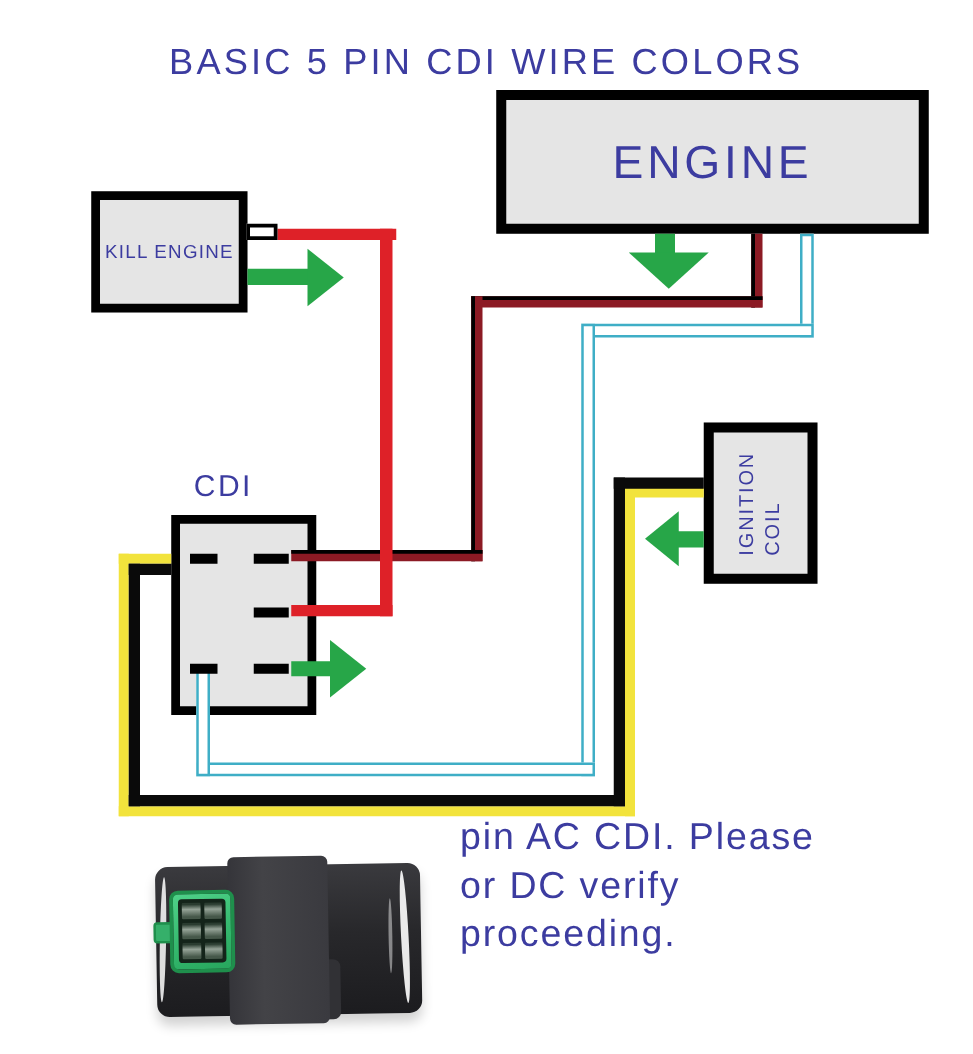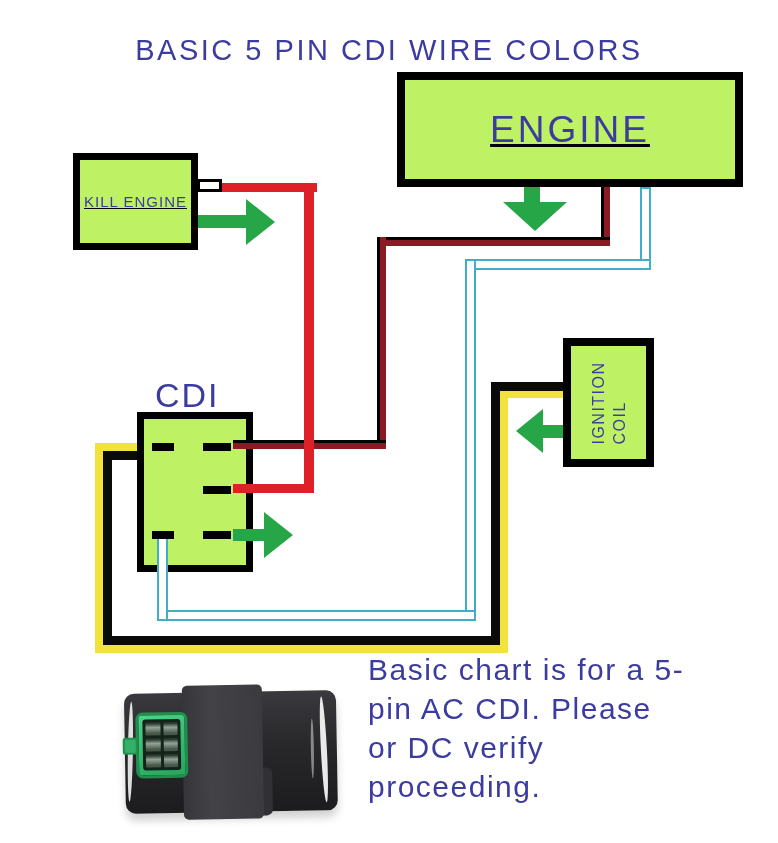--- a/index.html
+++ b/index.html
@@ -4,34 +4,34 @@
 <style>
   html,body { margin:0; padding:0; background:#ffffff; }
   #stage {
     position:relative; width:778px; height:843px; background:#ffffff;
     font-family:"Liberation Sans", sans-serif; overflow:hidden;
   }
   .abs { position:absolute; }
   .blue { color:var(--c); }
 
   
-  .dbox { position:absolute; background:#bef264; border:7px solid #000; box-sizing:border-box;
-          display:flex; align-items:center; justify-content:center;text-decoration:underline; }
+  .dbox { position:absolute; background:#e5e5e5; border:7px solid #000; box-sizing:border-box;
+          display:flex; align-items:center; justify-content:center; }
 
   #title { top:6px; left:0; width:778px; text-align:center; font-size:29px;
            letter-spacing:2.5px; font-weight:500;margin-top:28px; }
 
   #engine-box  { left:397px; top:72px;  width:346px; height:115px; border-width:8px; }
   #engine-box .lbl { font-size:37px; letter-spacing:3px; }
 
   #kill-box    { left:73px;  top:153px; width:125px; height:97px; }
   #kill-box .lbl { font-size:15px; letter-spacing:1px; white-space:nowrap; }
 
   #cdi-box     { left:137px; top:412px; width:116px; height:160px; }
-  #cdi-label   { left:155px; top:376px; font-size:34px; letter-spacing:2px; }
+  #cdi-label   { left:155px; top:376px; font-size:24px; letter-spacing:2px; }
 
   #coil-box    { left:563px; top:338px; width:91px;  height:129px; border-width:8px; }
   #coil-label  { left:563px; top:338px; width:91px; height:129px; display:flex;
                  align-items:center; justify-content:center; }
   #coil-label .rot { transform:rotate(-90deg); font-size:16px; letter-spacing:1.5px;
                      line-height:21px; text-align:left; white-space:nowrap; }
 
   
   .pin { position:absolute; height:8px; background:#000; }
 
@@ -169,21 +169,20 @@
   </div>
 
   <div>
     <div class="head h-left" style="left: 516px; top: 409px; --c: #27A648;"></div>
     <div class="wire w-sol" style="left: 541px; top: 425px; width: 22px; height: 13px; --c: #27A648;"></div>
   </div>
 
   <div id="terminal" class="abs"></div>
 
   <div id="caption" class="abs blue" style="--c: #3C3CA0;">
-    <div>Basic chart is for a 5-</div>
     <div>pin AC CDI. Please</div>
     <div>or DC verify</div>
     <div>proceeding.</div>
   </div>
 
   <div id="photo" class="abs">
     <div class="body"></div>
     <div class="gloss-l"></div>
     <div class="gloss-r1"></div>
     <div class="gloss-r2"></div>

